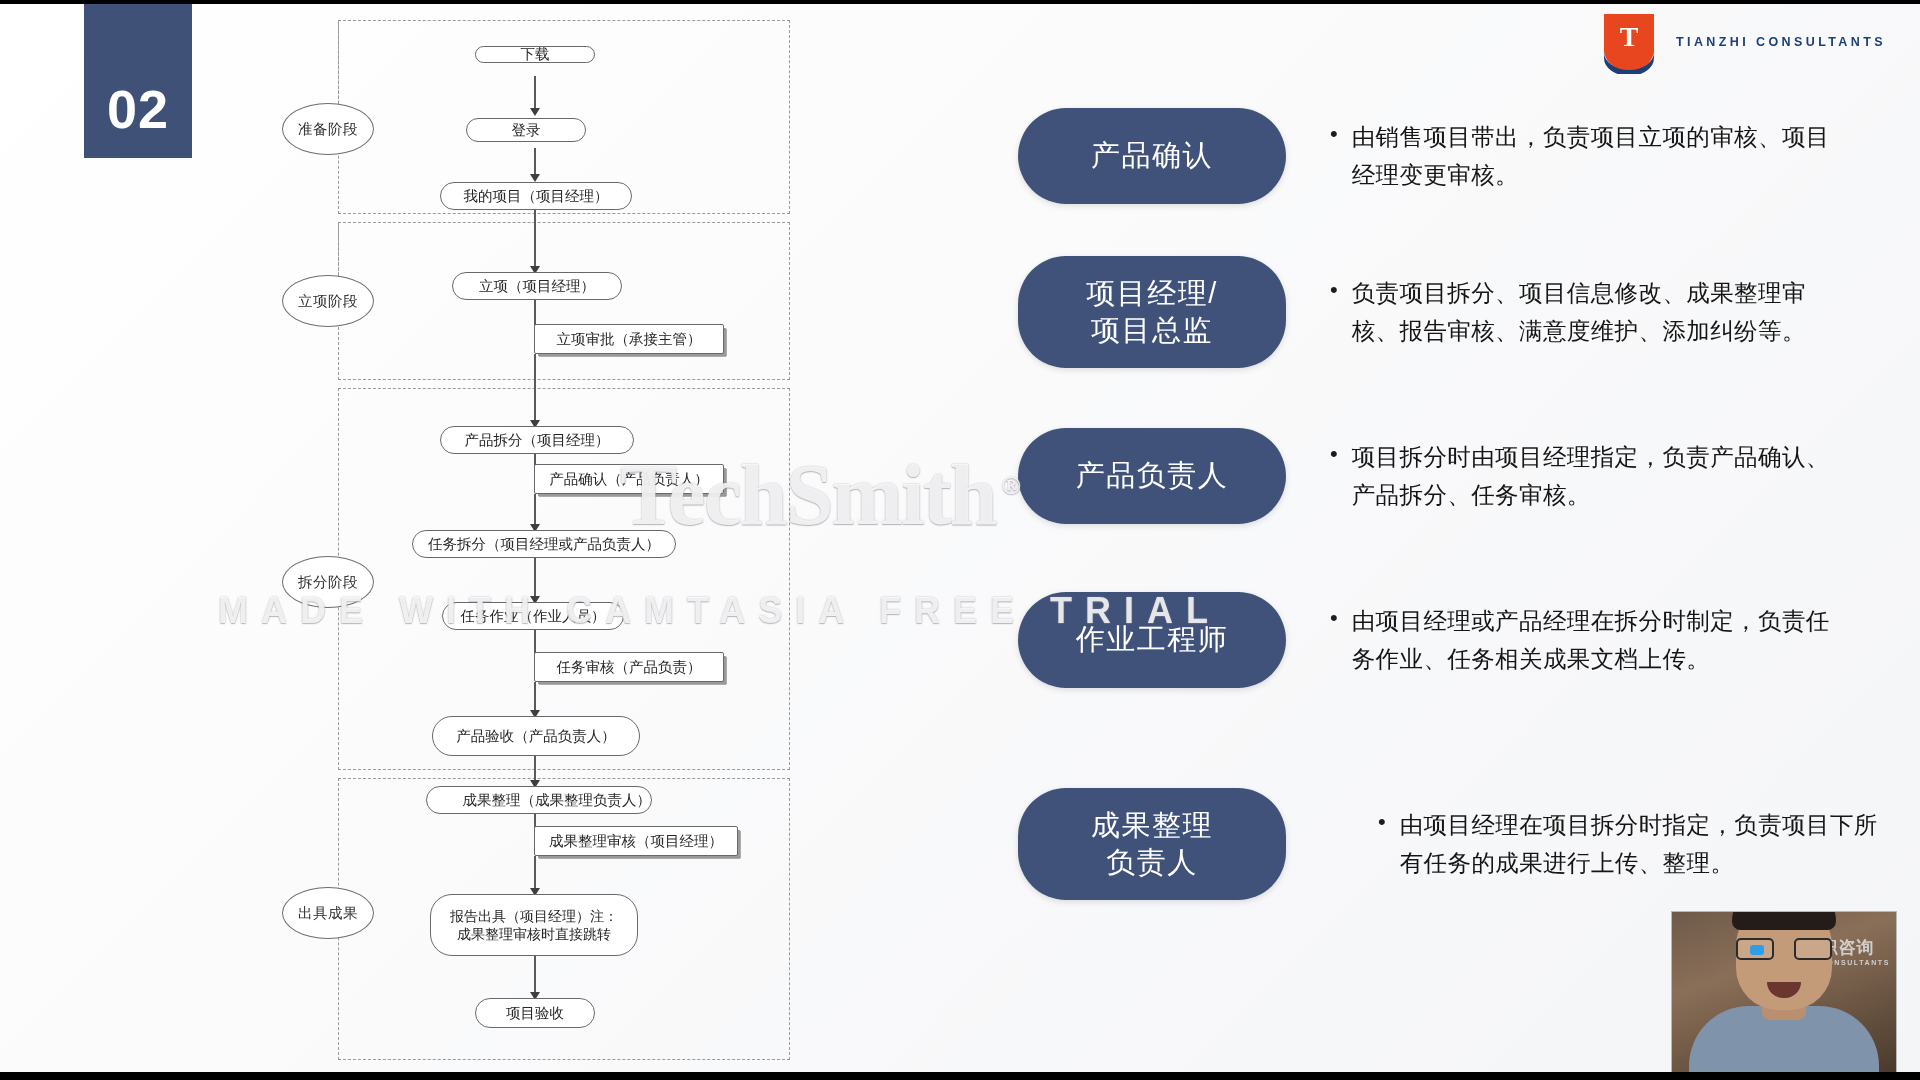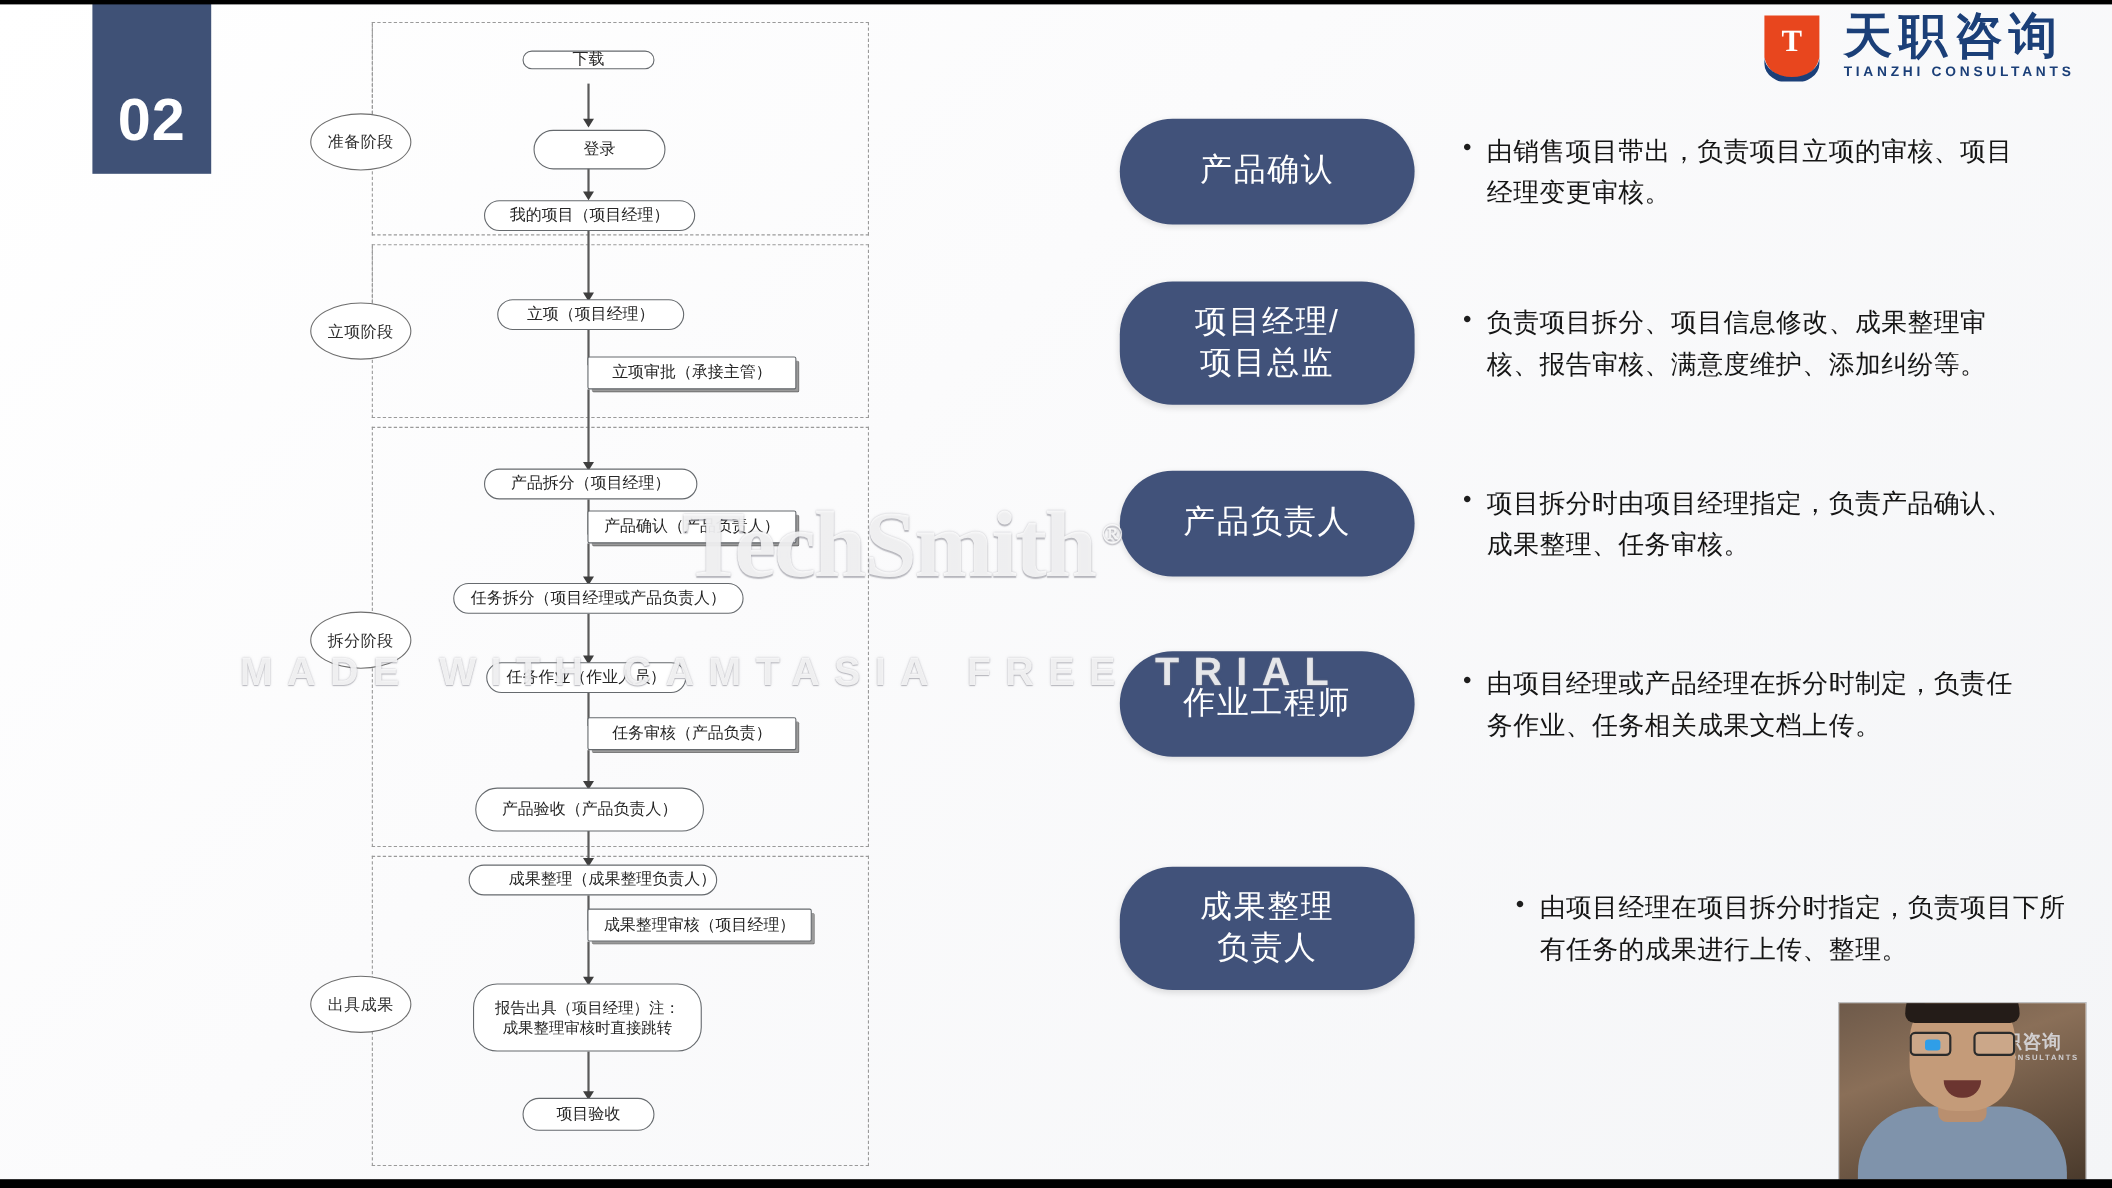--- a/index.html
+++ b/index.html
@@ -218,21 +218,20 @@
 
   <div class="logo">
     <div class="logo-mark">
       <svg viewBox="0 0 66 66" width="66" height="66" aria-hidden="true">
         <path d="M8 6 H58 V44 A22 22 0 0 1 33 62 A22 22 0 0 1 8 44 Z" fill="#e8461e"></path>
         <path d="M8 44 A25 18 0 0 0 58 44 L58 50 A25 18 0 0 1 8 50 Z" fill="#1b3f78"></path>
         <text x="33" y="38" font-family="Liberation Serif, serif" font-size="28" font-weight="700" fill="#ffffff" text-anchor="middle">T</text>
       </svg>
     </div>
     <div class="logo-text">
-      <div class="logo-cn">天职咨询</div>
       <div class="logo-en">TIANZHI  CONSULTANTS</div>
     </div>
   </div>
 
   <div class="flow">
 
     <div class="dashgroup" style="top:6px;height:194px;"></div>
     <div class="dashgroup" style="top:208px;height:158px;"></div>
     <div class="dashgroup" style="top:374px;height:382px;"></div>
     <div class="dashgroup" style="top:764px;height:282px;"></div>
@@ -252,21 +251,21 @@
 
     <div class="connector-dash" style="left:8px; top:8px; height:82px;"></div>
     <div class="connector-dash" style="left:8px; top:210px; height:52px;"></div>
 
     <div class="node round" style="left:145px; top:32px; width:120px; height:17px;">
       <span>下载</span>
     </div>
     <div class="vline" style="left:204px; top:62px; height:38px;"></div>
     <div class="arrow-head" style="left:200px; top:94px;"></div>
 
-    <div class="node round" style="left:155px; top:104px; width:120px; height:36px;">
+    <div class="node round" style="left:136px; top:104px; width:120px; height:24px;">
       <span>登录</span>
     </div>
     <div class="vline" style="left:204px; top:134px; height:32px;"></div>
     <div class="arrow-head" style="left:200px; top:160px;"></div>
 
     <div class="node round" style="left:110px; top:168px; width:192px; height:28px;">
       <span>我的项目（项目经理）</span>
     </div>
     <div class="vline" style="left:204px; top:196px; height:62px;"></div>
     <div class="arrow-head" style="left:200px; top:252px;"></div>
@@ -361,21 +360,21 @@
         <span class="txt">负责项目拆分、项目信息修改、成果整理审核、报告审核、满意度维护、添加纠纷等。</span>
       </div>
     </div>
 
     <div class="role-row" style="top:428px; left:0;">
       <div class="pill">
         <span style="white-space:pre-line;">产品负责人</span>
       </div>
       <div class="bullet">
         <span class="dot">•</span>
-        <span class="txt">项目拆分时由项目经理指定，负责产品确认、成果整理、任务审核。</span>
+        <span class="txt">项目拆分时由项目经理指定，负责产品确认、产品拆分、任务审核。</span>
       </div>
     </div>
 
     <div class="role-row" style="top:592px; left:0;">
       <div class="pill">
         <span style="white-space:pre-line;">作业工程师</span>
       </div>
       <div class="bullet">
         <span class="dot">•</span>
         <span class="txt">由项目经理或产品经理在拆分时制定，负责任务作业、任务相关成果文档上传。</span>

